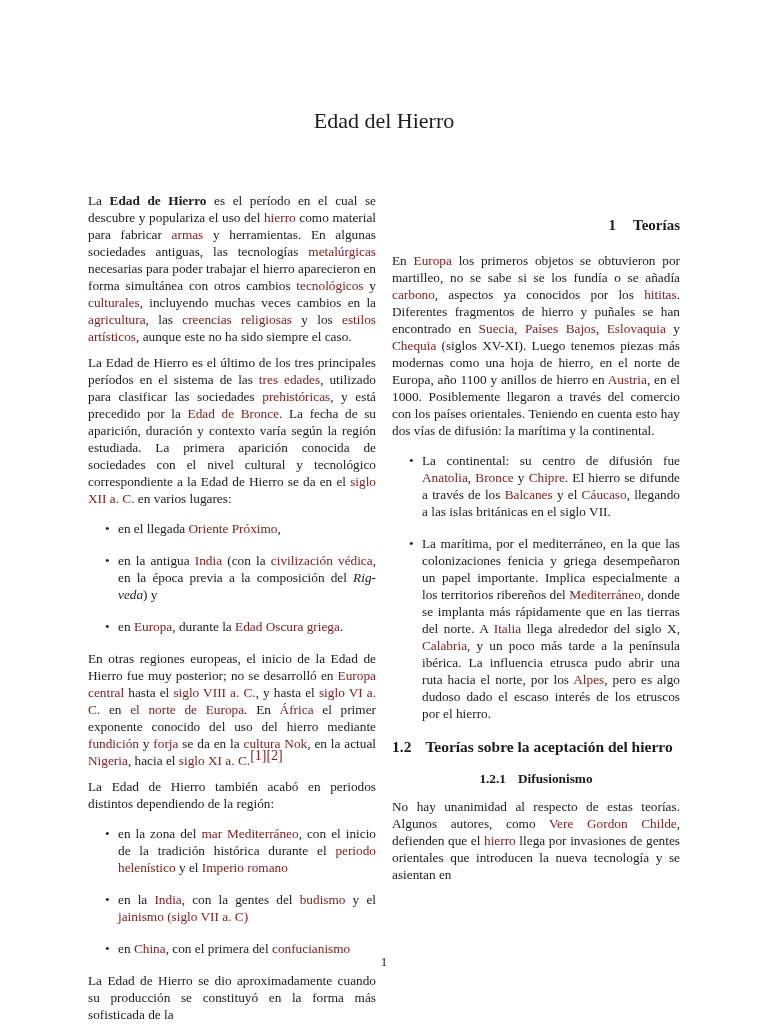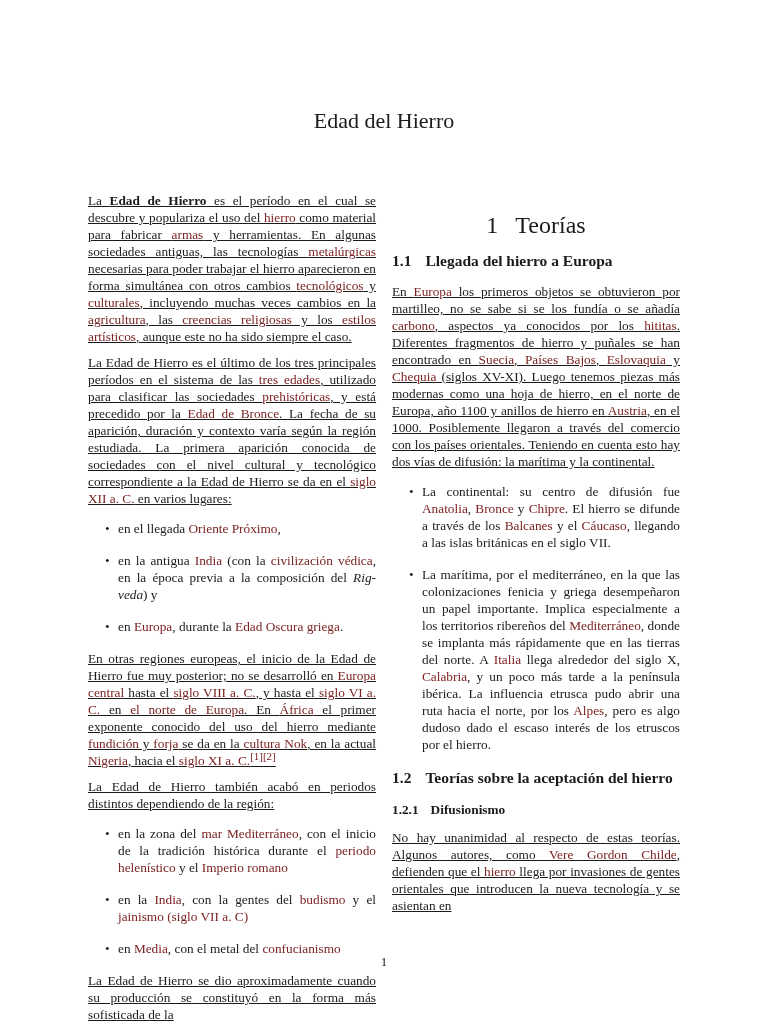--- a/index.html
+++ b/index.html
@@ -17,59 +17,59 @@
   .page { padding: 104px 88px 0 88px; }
   .doc-title {
     text-align: center;
     font-size: 22px;
     line-height: 34px;
     font-weight: 400;
     margin-bottom: 54px;
   }
   .columns { display: flex; gap: 16px; }
   .col { width: 288px; text-align: justify; }
-  p.para { margin: 0 0 9px 0; text-decoration: underline; }
+  p.para { margin: 0 0 9px 0; }
   ul.blist { list-style: none; margin: 13px 0 15px 0; padding-left: 30px; }
   ul.blist li { margin-bottom: 15px; position: relative; }
   ul.blist li::before {
     content: "\2022";
     position: absolute;
     left: -13px;
     top: 0;
   }
   .lnk { color: var(--link); }
   .b { font-weight: bold; }
   .i { font-style: italic; }
   .fnote {
     color: var(--link);
-    font-size: 11px;
+    font-size: 14px;
     vertical-align: super;
     line-height: 0;
   }
   .heading1 {
-    font-size: 24px;
+    font-size: 15px;
     line-height: 22px;
-    font-weight: normal;
+    font-weight: bold;
     margin: 22px 0 16px 0;
-    text-align: center;
+    text-align: right;
   }
   .heading1 .hnum { margin-right: 17px; }
   .heading2 {
     font-size: 15.5px;
     line-height: 18px;
     font-weight: bold;
     margin: 16px 0 13px 0;
     text-align: left;
   }
   .heading2 .hnum { margin-right: 14px; }
   .heading3 {
     font-size: 13.3px;
     font-weight: bold;
     margin: 14px 0 11px 0;
-    text-align: left;
+    text-align: center;
   }
   .heading3 .hnum { margin-right: 12px; }
   .page-number {
     position: absolute;
     left: 0; right: 0;
     top: 953px;
     text-align: center;
     font-size: 13px;
   }
 </style>
@@ -85,27 +85,26 @@
         <ul class="blist">
           <li><span>en el llegada </span><span class="lnk">Oriente Próximo</span><span>,</span></li>
           <li><span>en la antigua </span><span class="lnk">India</span><span> (con la </span><span class="lnk">civilización védica</span><span>, en la época previa a la composición del </span><span class="i">Rig-veda</span><span>) y</span></li>
           <li><span>en </span><span class="lnk">Europa</span><span>, durante la </span><span class="lnk">Edad Oscura griega</span><span>.</span></li>
         </ul>
         <p class="para"><span>En otras regiones europeas, el inicio de la Edad de Hierro fue muy posterior; no se desarrolló en </span><span class="lnk">Europa central</span><span> hasta el </span><span class="lnk">siglo VIII a. C.</span><span>, y hasta el </span><span class="lnk">siglo VI a. C.</span><span> en </span><span class="lnk">el norte de Europa</span><span>. En </span><span class="lnk">África</span><span> el primer exponente conocido del uso del hierro mediante </span><span class="lnk">fundición</span><span> y </span><span class="lnk">forja</span><span> se da en la </span><span class="lnk">cultura Nok</span><span>, en la actual </span><span class="lnk">Nigeria</span><span>, hacia el </span><span class="lnk">siglo XI a. C.</span><span class="fnote">[1][2]</span></p>
         <p class="para"><span>La Edad de Hierro también acabó en periodos distintos dependiendo de la región:</span></p>
         <ul class="blist">
           <li><span>en la zona del </span><span class="lnk">mar Mediterráneo</span><span>, con el inicio de la tradición histórica durante el </span><span class="lnk">periodo helenístico</span><span> y el </span><span class="lnk">Imperio romano</span></li>
           <li><span>en la </span><span class="lnk">India</span><span>, con la gentes del </span><span class="lnk">budismo</span><span> y el </span><span class="lnk">jainismo</span><span> </span><span class="lnk">(siglo VII a. C)</span></li>
-          <li><span>en </span><span class="lnk">Media</span><span>, con el metal del </span><span class="lnk">confucianismo</span></li>
+          <li><span>en </span><span class="lnk">China</span><span>, con el primera del </span><span class="lnk">confucianismo</span></li>
         </ul>
         <p class="para"><span>La Edad de Hierro se dio aproximadamente cuando su producción se constituyó en la forma más sofisticada de la </span></p>
       </div>
     <div class="col">
         <div class="heading1"><span class="hnum">1</span><span>Teorías</span></div>
-        <div class="heading2"><span class="hnum">1.1</span><span>Llegada del hierro a Europa</span></div>
         <p class="para"><span>En </span><span class="lnk">Europa</span><span> los primeros objetos se obtuvieron por martilleo, no se sabe si se los fundía o se añadía </span><span class="lnk">carbono</span><span>, aspectos ya conocidos por los </span><span class="lnk">hititas</span><span>. Diferentes fragmentos de hierro y puñales se han encontrado en </span><span class="lnk">Suecia</span><span>, </span><span class="lnk">Países Bajos</span><span>, </span><span class="lnk">Eslovaquia</span><span> y </span><span class="lnk">Chequia</span><span> (siglos XV-XI). Luego tenemos piezas más modernas como una hoja de hierro, en el norte de Europa, año 1100 y anillos de hierro en </span><span class="lnk">Austria</span><span>, en el 1000. Posiblemente llegaron a través del comercio con los países orientales. Teniendo en cuenta esto hay dos vías de difusión: la marítima y la continental.</span></p>
         <ul class="blist">
           <li><span>La continental: su centro de difusión fue </span><span class="lnk">Anatolia</span><span>, </span><span class="lnk">Bronce</span><span> y </span><span class="lnk">Chipre</span><span>. El hierro se difunde a través de los </span><span class="lnk">Balcanes</span><span> y el </span><span class="lnk">Cáucaso</span><span>, llegando a las islas británicas en el siglo VII.</span></li>
           <li><span>La marítima, por el mediterráneo, en la que las colonizaciones fenicia y griega desempeñaron un papel importante. Implica especialmente a los territorios ribereños del </span><span class="lnk">Mediterráneo</span><span>, donde se implanta más rápidamente que en las tierras del norte. A </span><span class="lnk">Italia</span><span> llega alrededor del siglo X, </span><span class="lnk">Calabria</span><span>, y un poco más tarde a la península ibérica. La influencia etrusca pudo abrir una ruta hacia el norte, por los </span><span class="lnk">Alpes</span><span>, pero es algo dudoso dado el escaso interés de los etruscos por el hierro.</span></li>
         </ul>
         <div class="heading2"><span class="hnum">1.2</span><span>Teorías sobre la aceptación del hierro</span></div>
         <div class="heading3"><span class="hnum">1.2.1</span><span>Difusionismo</span></div>
         <p class="para"><span>No hay unanimidad al respecto de estas teorías. Algunos autores, como </span><span class="lnk">Vere Gordon Childe</span><span>, defienden que el </span><span class="lnk">hierro</span><span> llega por invasiones de gentes orientales que introducen la nueva tecnología y se asientan en </span></p>
       </div>
   </div>

